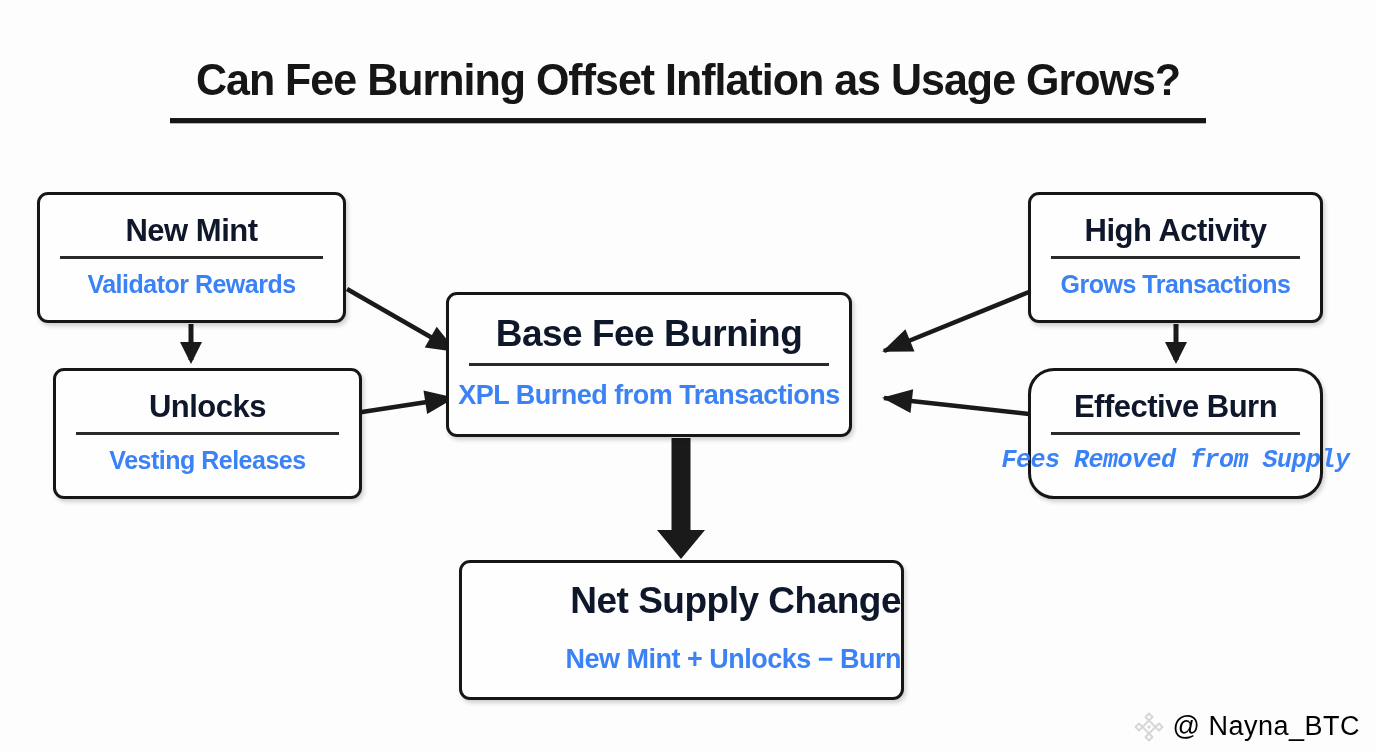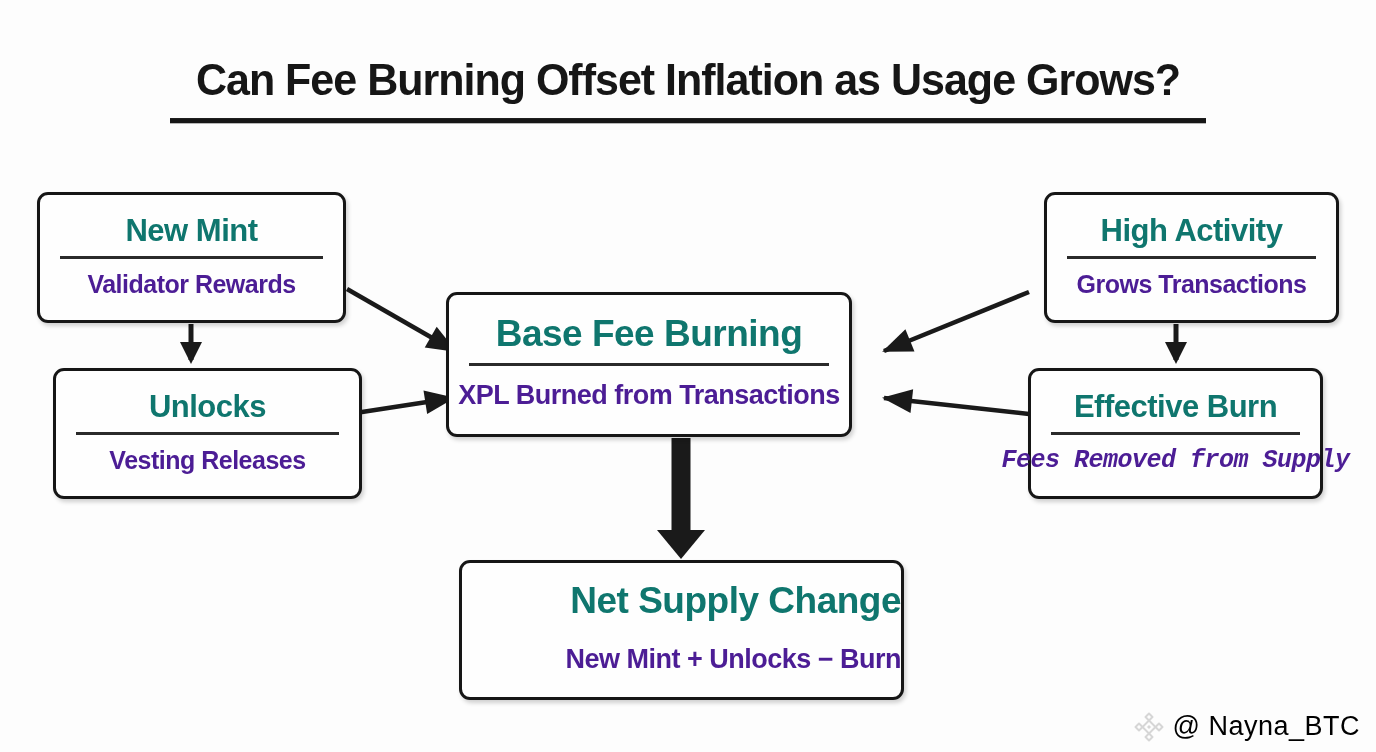--- a/index.html
+++ b/index.html
@@ -53,48 +53,48 @@
     padding: 10px 0;
   }
   .node-title {
     flex: 1;
     display: flex;
     align-items: center;
     justify-content: center;
     font-weight: 700;
     font-size: 31px;
     letter-spacing: -0.5px;
-    color: #0f766e;
+    color: #0f172a;
     white-space: nowrap;
   }
   .node-divider {
     height: 0;
     border-top: 3px solid #2a2a2a;
     margin: 0 20px;
   }
   .node-subtitle {
     flex: 1;
     display: flex;
     align-items: center;
     justify-content: center;
     font-weight: 700;
     font-size: 25px;
     letter-spacing: -0.5px;
-    color: #4c1d95;
+    color: #3b82f6;
     white-space: nowrap;
   }
   .node-lg .node-title   { font-size: 37px; }
   .node-lg .node-subtitle{ font-size: 27px; }
   .subtitle-italic { font-style: italic; font-family: Liberation Mono, monospace; }
 
   #node-new-mint       { left: 37px;   top: 192px; width: 309px; height: 131px; }
   #node-unlocks        { left: 37px;   top: 368px; width: 309px; height: 131px; margin-left: 16px; }
   #node-base-fee       { left: 446px;  top: 292px; width: 406px; height: 145px; }
-  #node-high-activity  { left: 1028px; top: 192px; width: 295px; height: 131px; margin-left: 16px; }
-  #node-effective-burn { left: 1028px; top: 368px; width: 295px; height: 131px; }
+  #node-high-activity  { left: 1028px; top: 192px; width: 295px; height: 131px; }
+  #node-effective-burn { left: 1028px; top: 368px; width: 295px; height: 131px; border-radius: 26px; }
   #node-net-supply     { left: 459px;  top: 560px; width: 445px; height: 140px; align-items: flex-end; }
 
   
   .edges {
     position: absolute;
     inset: 0;
     width: 1376px;
     height: 752px;
     pointer-events: none;
   }

